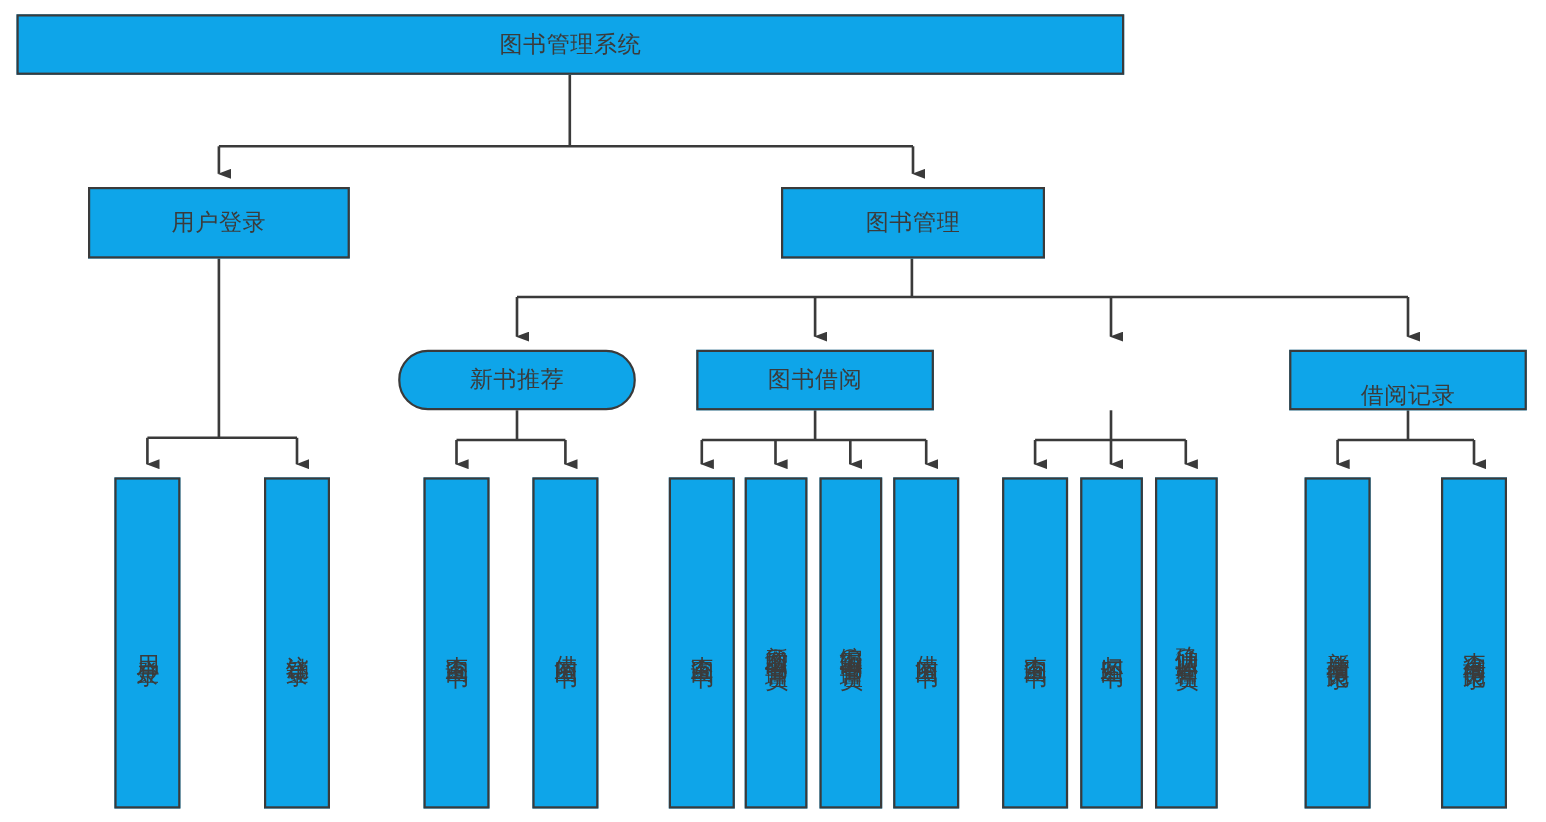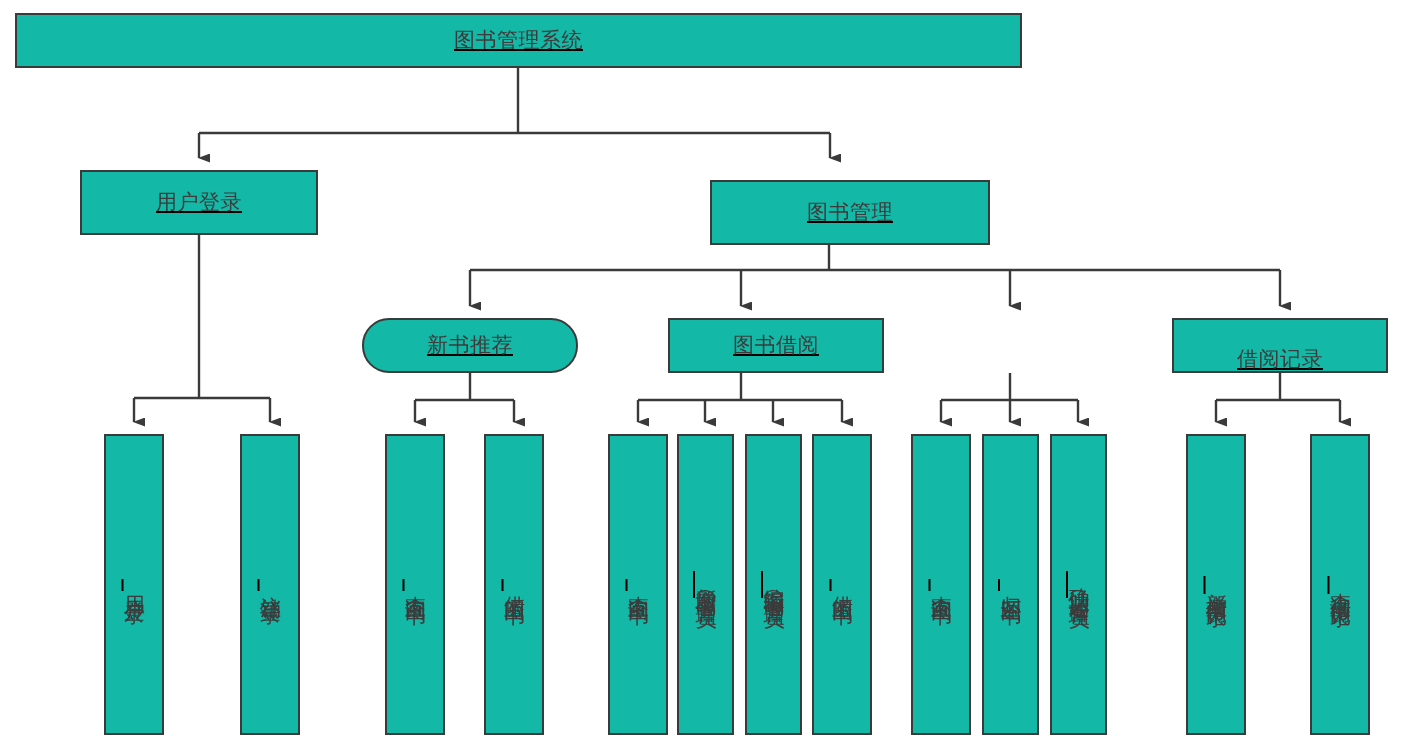--- a/index.html
+++ b/index.html
@@ -21,27 +21,26 @@
   svg.diagram-canvas {
     position: absolute;
     left: 0;
     top: 0;
     width: 1405px;
     height: 747px;
   }
   .node-box {
     position: absolute;
     box-sizing: border-box;
-    background: #14b8a6;
+    background: #0ea5e9;
     border: 2px solid #3a3a3a;
     display: flex;
     align-items: center;
     justify-content: center;
     z-index: 3;
-    text-decoration: underline;
   }
   .node-box.root-box      { border-width: 2px; }
   .node-label {
     color: #3b3b3b;
     font-family: "DejaVu Sans", "Liberation Sans", sans-serif;
     line-height: 1.15;
     white-space: nowrap;
   }
   .node-label.horizontal {
     font-size: 21px;
@@ -125,28 +124,28 @@
     </g>
   </svg>
 
   <div class="node-box root-box" style="left:15px; top:13px; width:1007px; height:55px;">
     <span class="node-label horizontal">图书管理系统</span>
   </div>
 
   <div class="node-box level2-box" style="left:80px; top:170px; width:238px; height:65px;">
     <span class="node-label horizontal">用户登录</span>
   </div>
-  <div class="node-box level2-box" style="left:710px; top:180px; width:280px; height:65px;">
+  <div class="node-box level2-box" style="left:710px; top:170px; width:240px; height:65px;">
     <span class="node-label horizontal">图书管理</span>
   </div>
 
   <div class="node-box level3-box" style="left:362px; top:318px; width:216px; height:55px;border-radius:27px;">
     <span class="node-label horizontal">新书推荐</span>
   </div>
-  <div class="node-box level3-box" style="left:633px; top:318px; width:216px; height:55px;margin-left:35px;">
+  <div class="node-box level3-box" style="left:633px; top:318px; width:216px; height:55px;">
     <span class="node-label horizontal">图书借阅</span>
   </div>
   <div class="node-box level3-box" style="left:1172px; top:318px; width:216px; height:55px;align-items:flex-end;">
     <span class="node-label horizontal">借阅记录</span>
   </div>
 
   <div class="node-box leaf-box" style="left:104px; top:434px; width:60px; height:301px;">
     <span class="node-label vertical">用户登录</span>
   </div>
   <div class="node-box leaf-box" style="left:240px; top:434px; width:60px; height:301px;">

